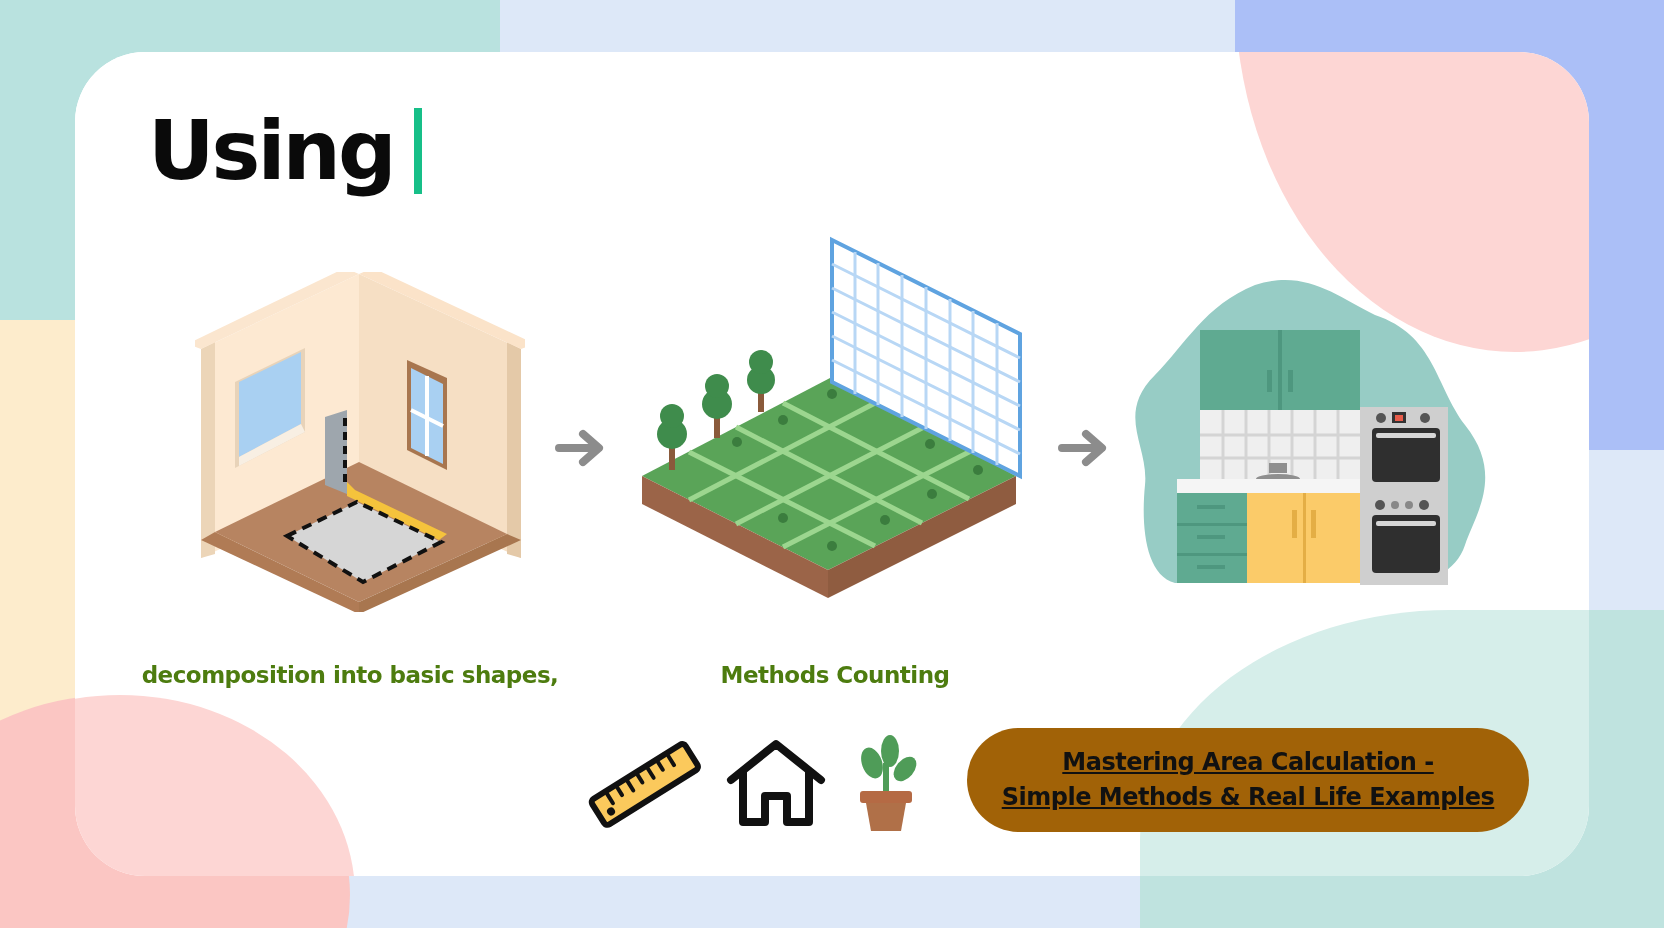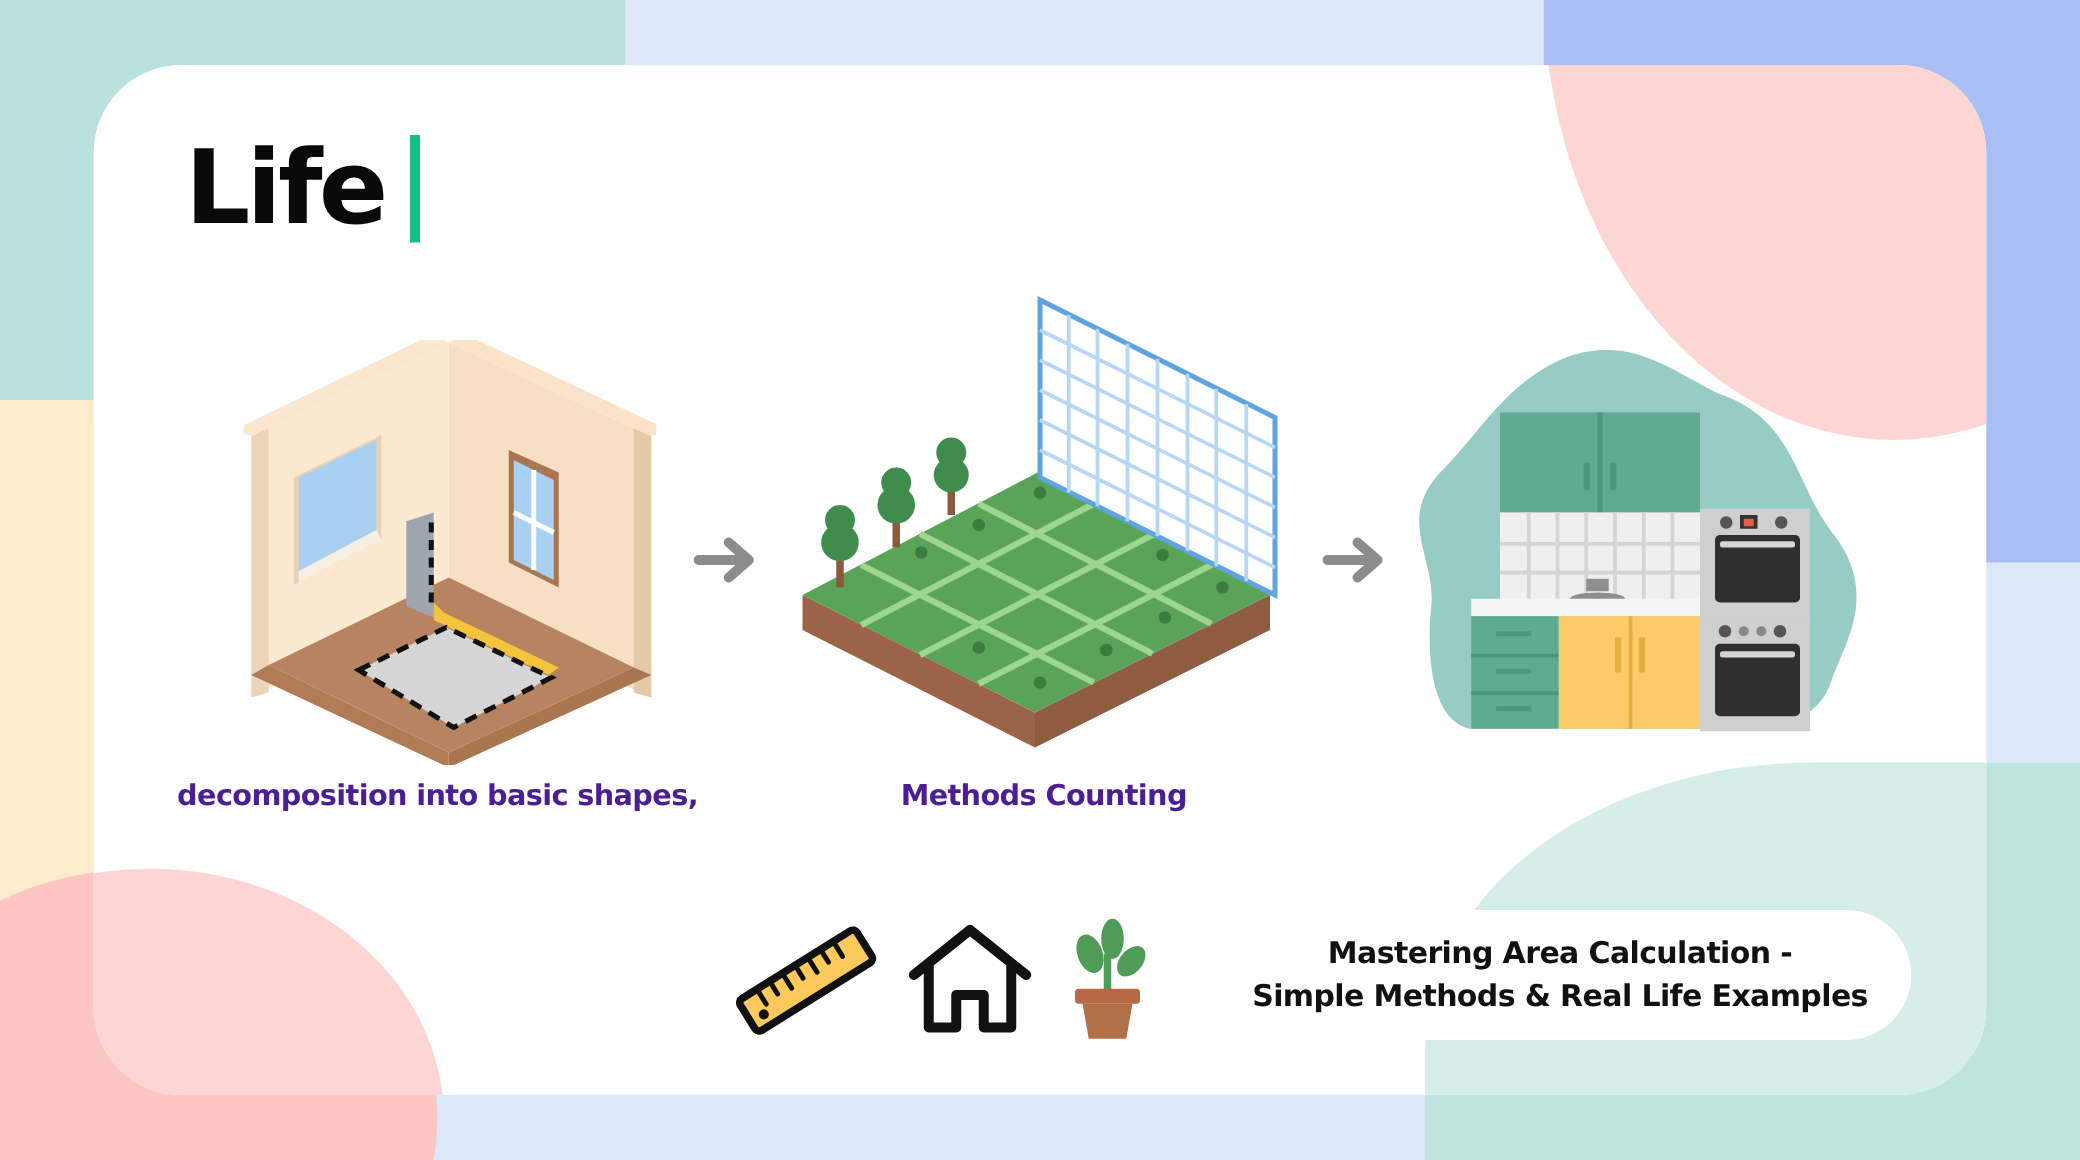--- a/index.html
+++ b/index.html
@@ -3,44 +3,44 @@
 <meta charset="utf-8">
 <style>
   html, body { margin:0; padding:0; }
   body { width:1664px; height:928px; position:relative; overflow:hidden; background:#dde8f8; font-family:"DejaVu Sans","Liberation Sans",sans-serif; }
   .blob { position:absolute; }
   .card { position:absolute; left:75px; top:52px; width:1514px; height:824px; background:#ffffff; border-radius:70px; overflow:hidden; }
   .card-blob { position:absolute; }
   .title { position:absolute; left:148px; top:108px; font-family:"DejaVu Sans","Liberation Sans",sans-serif; font-weight:bold; font-size:82px; letter-spacing:-3px; color:#0a0a0a; line-height:1; display:flex; align-items:center; }
   .title .sep { display:inline-block; width:8px; height:86px; background:#17bf88; margin:0 18px 0 20px; }
   .illus { position:absolute; }
-  .caption { position:absolute; font-weight:bold; font-size:23px; color:#4c1d95; text-align:center; line-height:35px; letter-spacing:-0.5px; }
+  .caption { position:absolute; font-weight:bold; font-size:23px; color:#4d7c0f; text-align:center; line-height:35px; letter-spacing:-0.5px;margin-top:38px; }
   .arrow { position:absolute; }
-  .pill { position:absolute; left:967px; top:728px; width:562px; height:104px; background:#ffffff; border-radius:52px; display:flex; flex-direction:column; justify-content:center; align-items:center; font-weight:bold; font-size:24px; color:#111; line-height:35px; letter-spacing:-0.5px; }
+  .pill { position:absolute; left:967px; top:728px; width:562px; height:104px; background:#a16207; border-radius:52px; display:flex; flex-direction:column; justify-content:center; align-items:center; font-weight:bold; font-size:24px; color:#111; line-height:35px; letter-spacing:-0.5px;text-decoration:underline; }
   .icon { position:absolute; }
 </style>
 </head>
 <body>
 
 <div class="blob" style="left:-60px;top:-120px;width:560px;height:460px;background:#b9e2df;border-radius:0 0 260px 0;"></div>
 <div class="blob" style="left:1235px;top:-20px;width:460px;height:470px;background:#abbff7;border-radius:0 0 0 240px;"></div>
 <div class="blob" style="left:-20px;top:320px;width:120px;height:420px;background:#fdeccc;"></div>
 <div class="blob" style="left:-120px;top:695px;width:470px;height:400px;background:#fbc6c3;border-radius:50%;"></div>
 <div class="blob" style="left:1140px;top:610px;width:620px;height:460px;background:#bfe3df;border-radius:50% 0 0 0;"></div>
 
 <div class="card">
 
   <div class="card-blob" style="left:1160px;top:-420px;width:560px;height:720px;background:#fdd6d4;border-radius:50%;"></div>
   <div class="card-blob" style="left:-190px;top:643px;width:470px;height:400px;background:#fdd6d4;border-radius:50%;"></div>
   <div class="card-blob" style="left:1065px;top:558px;width:620px;height:460px;background:#d6eeea;border-radius:50% 0 0 0;"></div>
   <div class="card-blob" style="left:-135px;top:-172px;width:560px;height:460px;background:#ffffff;border-radius:0 0 260px 0;"></div>
 </div>
 
 <div class="title">
-  <span>Life</span>
+  <span>Using</span>
   <span class="sep"></span>
 </div>
 
 <svg class="illus" style="left:195px;top:272px;" width="330" height="340" viewBox="0 0 330 340">
   <polygon points="6,77 164,2 164,212 6,286" fill="#fde9d2"></polygon>
   <polygon points="164,2 326,77 326,286 164,212" fill="#f6dfc4"></polygon>
   <polygon points="6,77 20,70 20,282 6,286" fill="#ecd5b8"></polygon>
   <polygon points="312,70 326,77 326,286 312,282" fill="#e4c9a8"></polygon>
   <polygon points="164,2 178,-4 340,72 326,77" fill="#fbe3c9"></polygon>
   <polygon points="-8,72 150,-4 164,2 6,77" fill="#fbe6cf"></polygon>

